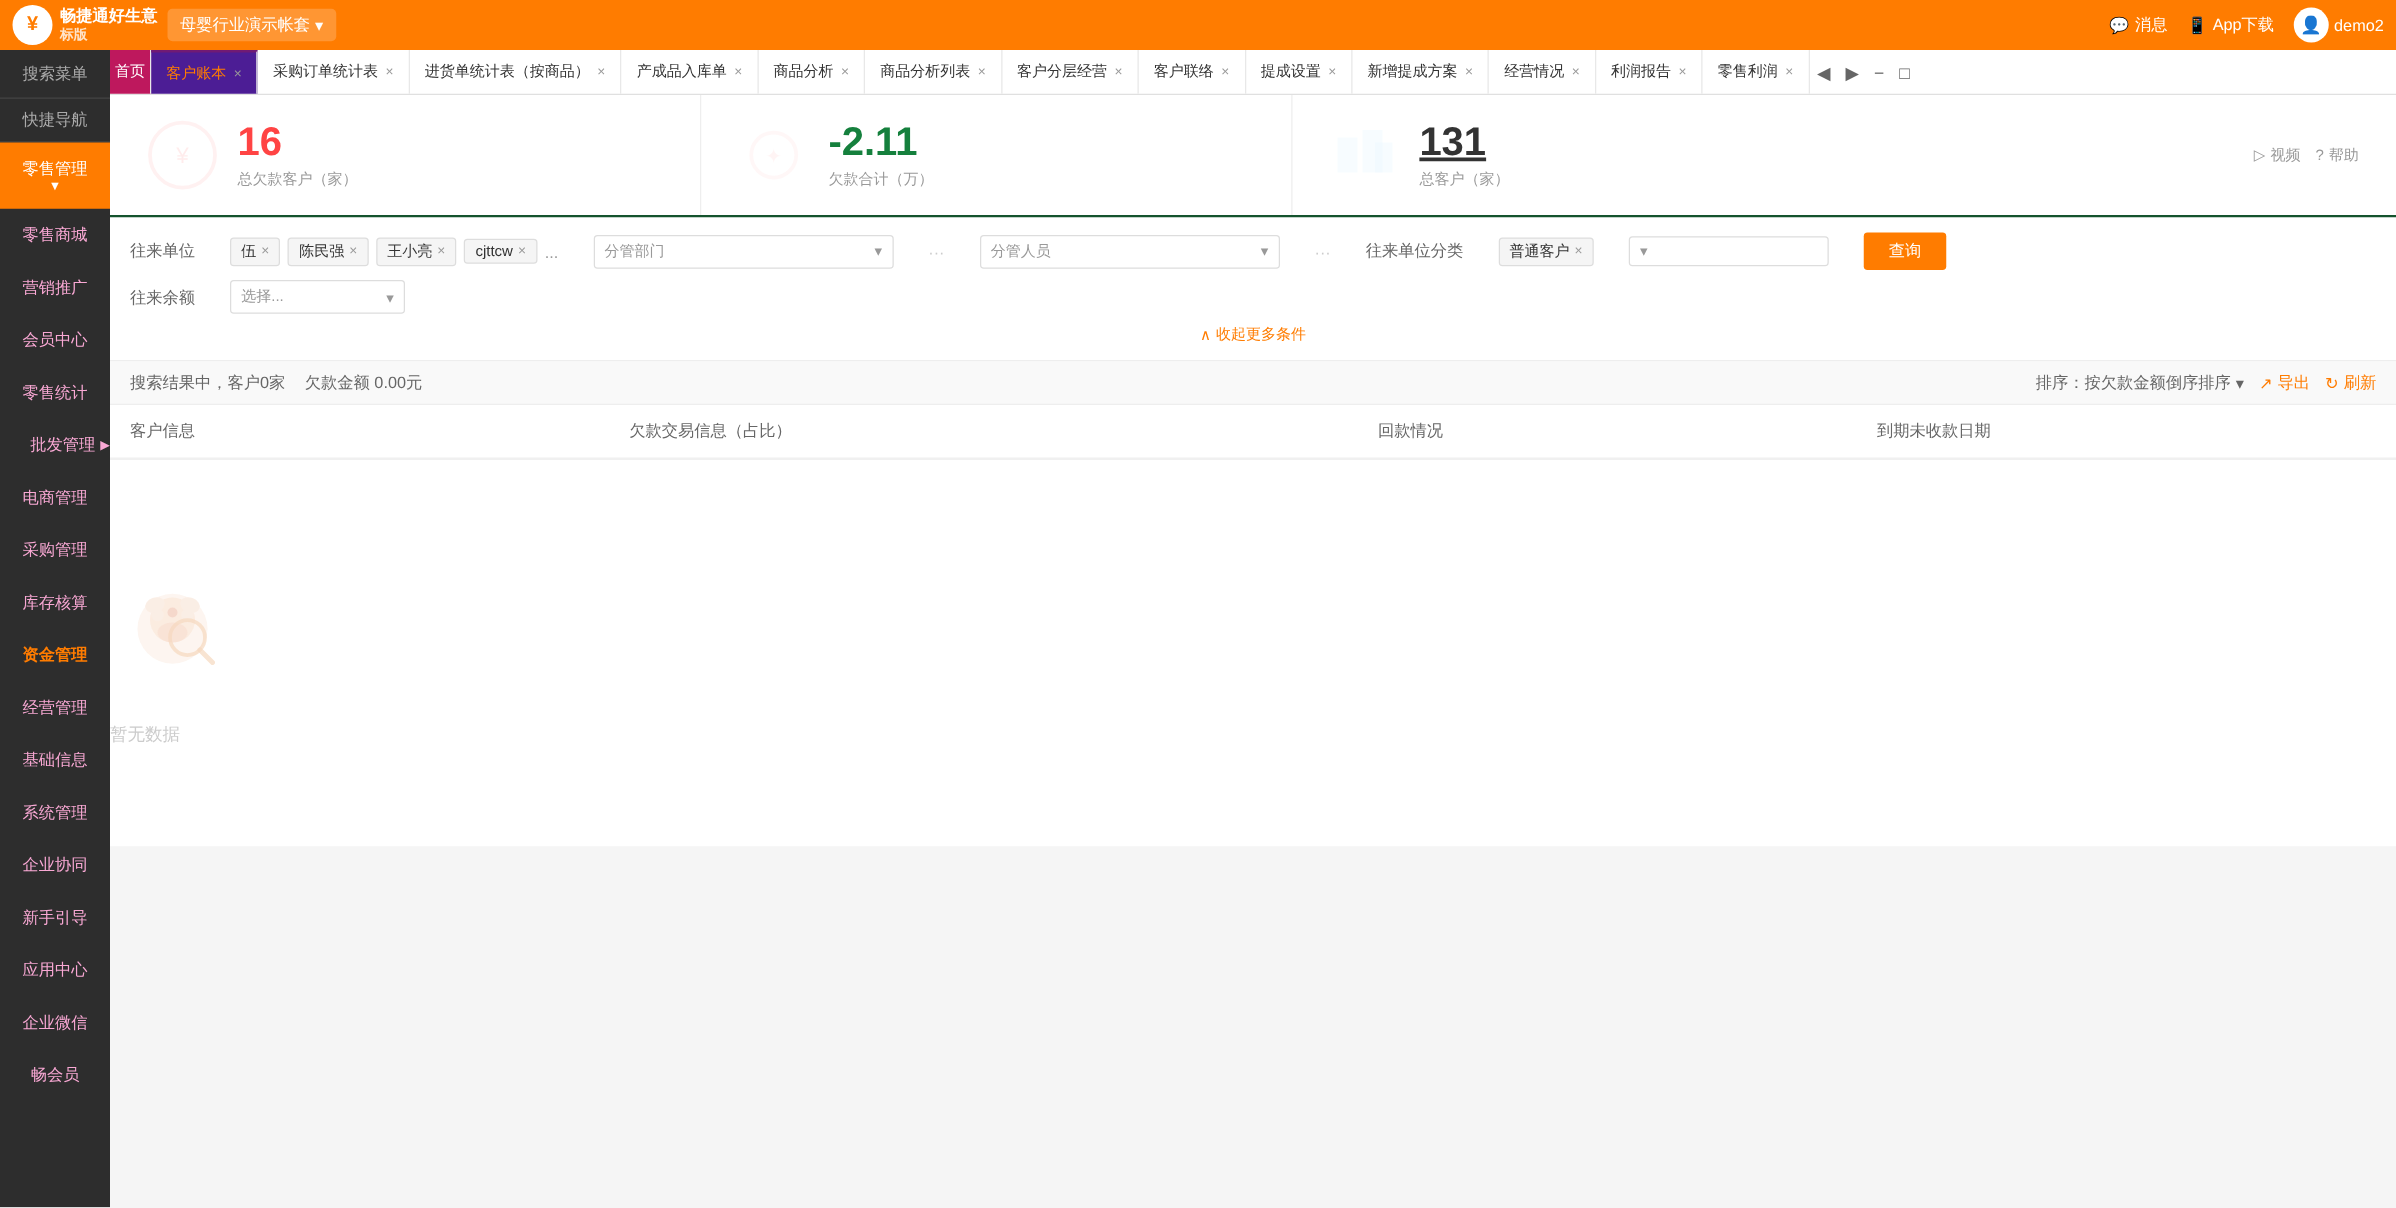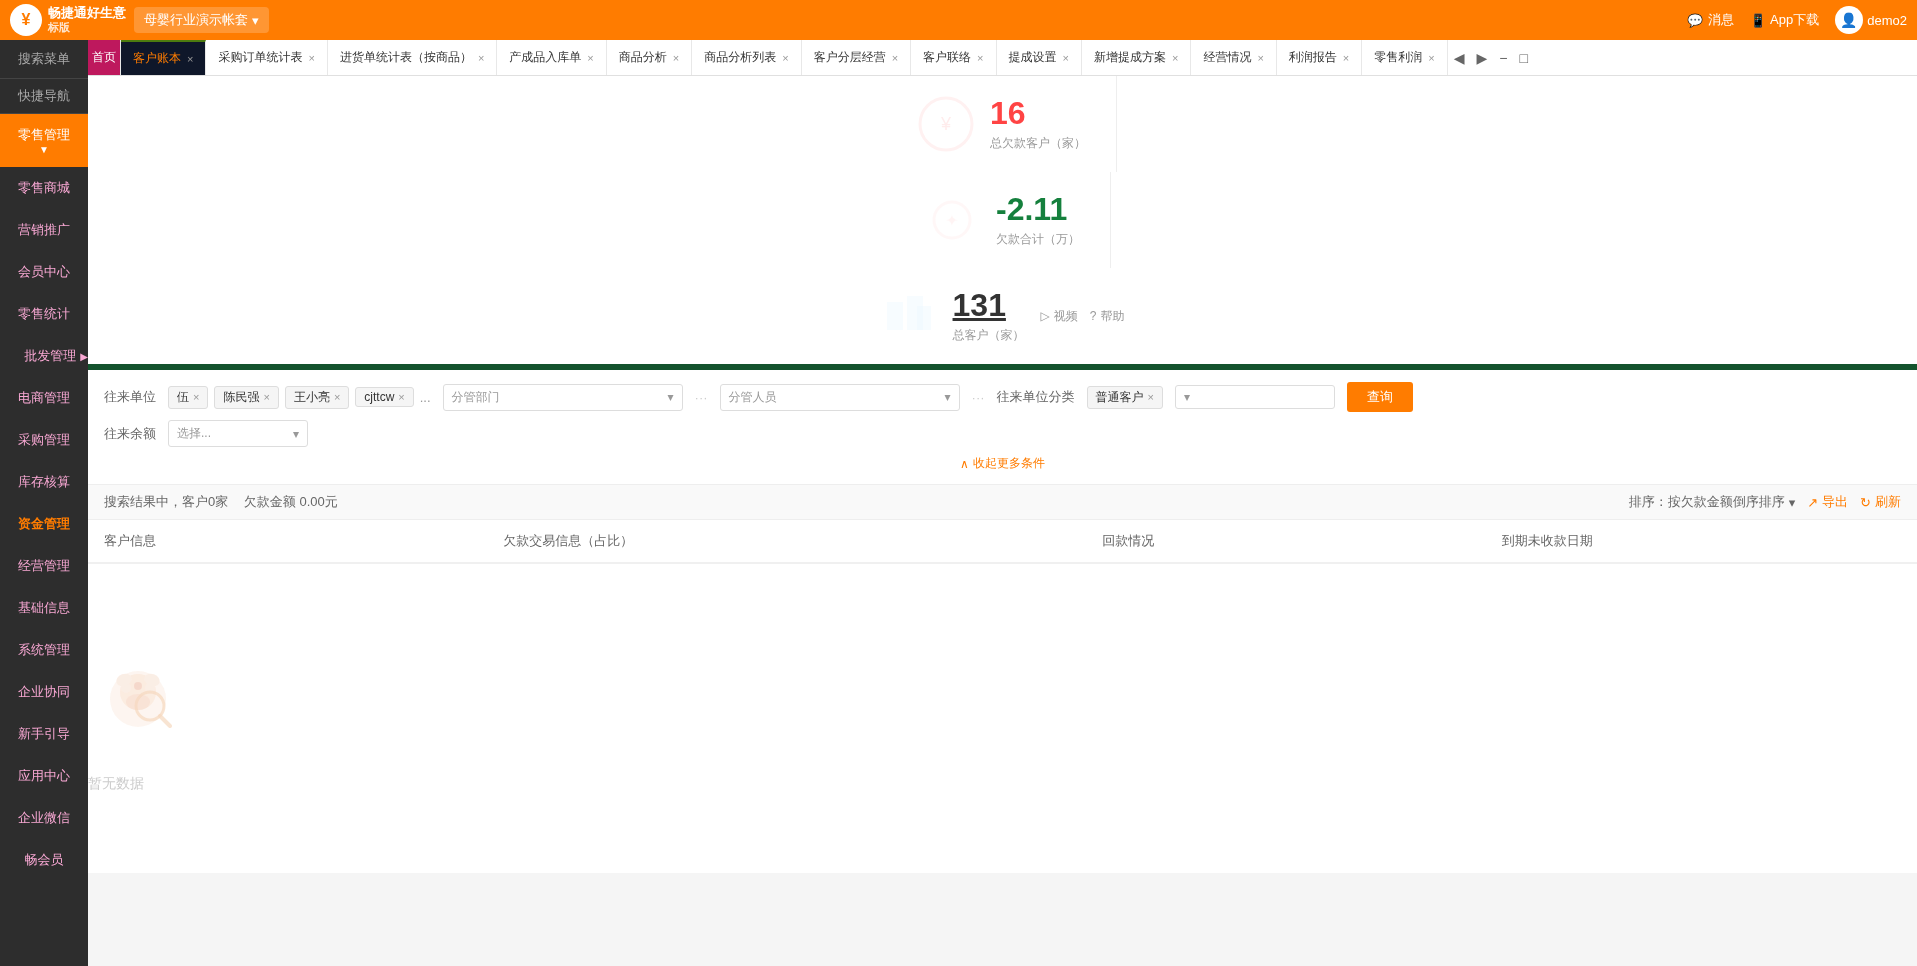--- a/index.html
+++ b/index.html
@@ -24,47 +24,47 @@
     .sidebar { width: 88px; background: #2d2d2d; color: #ccc; flex-shrink: 0; overflow-y: auto; }
     .sidebar-search { padding: 10px 0; text-align: center; font-size: 13px; color: #aaa; cursor: pointer; border-bottom: 1px solid #444; }
     .sidebar-nav { padding: 8px 0; text-align: center; font-size: 13px; color: #aaa; cursor: pointer; border-bottom: 1px solid #444; }
     .sidebar-item { padding: 12px 0; text-align: center; font-size: 13px; color: #f9a8d4; cursor: pointer; }
     .sidebar-item.active { background: #ff7c00; color: #fff; }
     .sidebar-item.active-sub { color: #ff7c00; }
 
     
     .tab-bar { height: 36px; background: #fff; display: flex; align-items: center; border-bottom: 1px solid #e0e0e0; overflow: hidden; flex-shrink: 0; }
     .tab-item { display: flex; align-items: center; padding: 0 12px; height: 36px; font-size: 12px; color: #333; cursor: pointer; white-space: nowrap; border-right: 1px solid #e8e8e8; flex-shrink: 0; }
-    .tab-item.active { background: #0f172a; color: #ff7c00; border-top: 2px solid #4d7c0f; }
+    .tab-item.active { background: #4c1d95; color: #ff7c00; border-top: 2px solid #701a75; }
     .tab-item .close { margin-left: 6px; color: #999; font-size: 11px; }
     .tab-home { background: #be185d; color: #fff; padding: 0 4px; }
     .tab-nav-btn { padding: 0 6px; cursor: pointer; color: #666; font-size: 14px; }
 
     
     .content-area { flex: 1; overflow-y: auto; background: #f5f5f5; }
 
     
-    .stats-bar { background: #fff; display: flex; align-items: center; padding: 0; border-bottom: 6px solid #14532d; min-height: 90px; flex-direction: column; }
+    .stats-bar { background: #fff; display: flex; align-items: center; padding: 0; border-bottom: 2px solid #14532d; min-height: 90px; }
     .stat-item { flex: 1; display: flex; align-items: center; padding: 20px 30px; border-right: 1px solid #eee; gap: 16px; }
     .stat-item:last-child { border-right: none; }
     .stat-icon { width: 56px; height: 56px; opacity: 0.3; display: flex; align-items: center; justify-content: center; font-size: 36px; }
     .stat-icon.red { color: #ff4444; }
     .stat-icon.pink { color: #ff9999; }
     .stat-icon.blue { color: #88bbff; }
     .stat-content { display: flex; flex-direction: column; }
     .stat-number { font-size: 32px; font-weight: bold; color: #333; line-height: 1; }
     .stat-number.red { color: #ff4444; }
     .stat-number.negative { color: #15803d; font-weight: bold; }
     .stat-label { font-size: 12px; color: #999; margin-top: 6px; }
     .stat-right { margin-left: auto; display: flex; gap: 12px; font-size: 12px; color: #999; }
     .stat-right-item { display: flex; align-items: center; gap: 4px; cursor: pointer; }
 
     
     .filter-area { background: #fff; padding: 12px 16px; border-bottom: 1px solid #eee; }
-    .filter-row { display: flex; align-items: center; gap: 12px; margin-bottom: 8px; flex-wrap: wrap; }
+    .filter-row { display: flex; align-items: center; gap: 28px; margin-bottom: 8px; flex-wrap: wrap; }
     .filter-label { color: #666; font-size: 13px; white-space: nowrap; }
     .filter-tags { display: flex; align-items: center; gap: 6px; flex-wrap: wrap; }
     .filter-tag { display: flex; align-items: center; gap: 4px; background: #f5f5f5; border: 1px solid #ddd; border-radius: 3px; padding: 2px 8px; font-size: 12px; color: #333; }
     .filter-tag .remove { color: #999; cursor: pointer; font-size: 11px; }
     .filter-more { color: #999; cursor: pointer; font-size: 13px; }
     .filter-select { display: flex; align-items: center; gap: 6px; border: 1px solid #ddd; border-radius: 3px; padding: 4px 8px; min-width: 160px; background: #fff; cursor: pointer; font-size: 12px; color: #999; }
     .filter-select-wide { min-width: 240px; }
     .collapse-btn { display: flex; align-items: center; gap: 4px; color: #ff7c00; font-size: 12px; cursor: pointer; margin: 0 auto; }
     .query-btn { background: #ff7c00; color: #fff; border: none; border-radius: 3px; padding: 6px 20px; font-size: 13px; cursor: pointer; }
 

